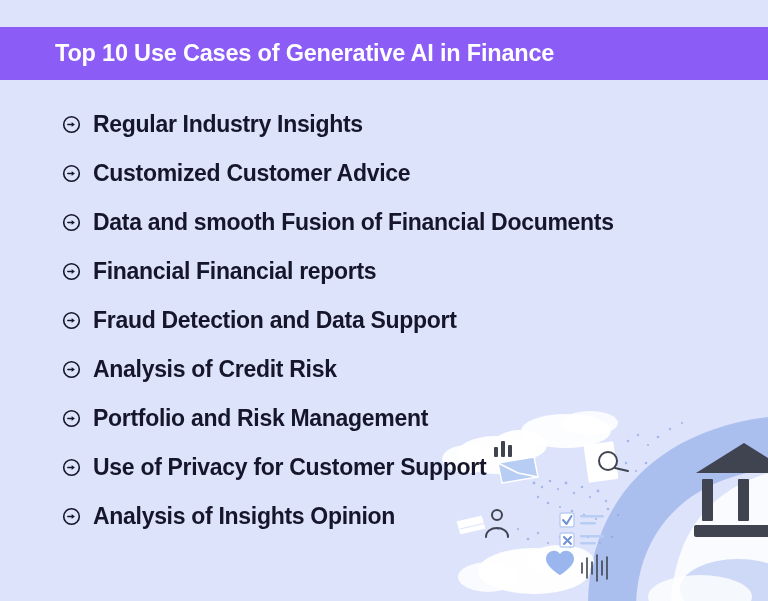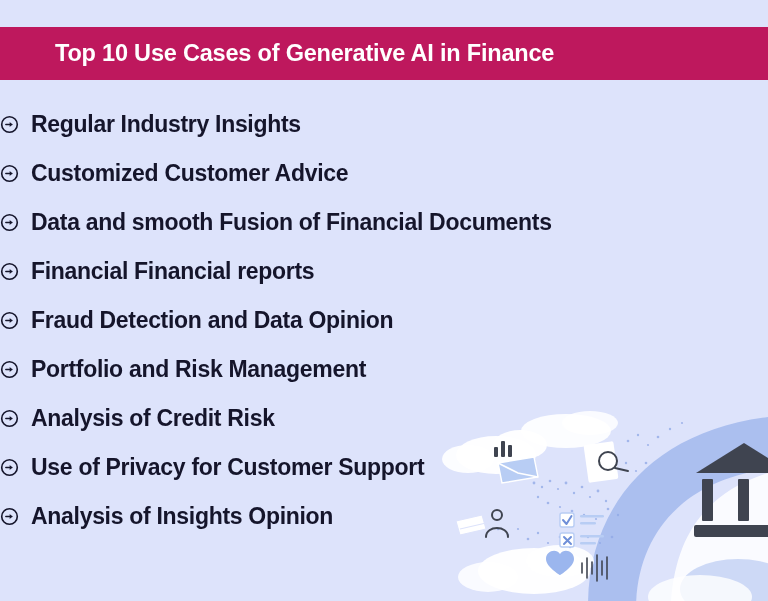--- a/index.html
+++ b/index.html
@@ -37,21 +37,21 @@
   }
   #illustration svg { display:block; width:100%; height:100%; }
 
   
   #title-bar {
     position:absolute;
     top:27px;
     left:0;
     width:768px;
     height:53px;
-    background:#be185d;
+    background:#8b5cf6;
     display:flex;
     align-items:center;
     z-index:3;
   }
   #title-text {
     color:#ffffff;
     font-size:23.5px;
     font-weight:bold;
     letter-spacing:-0.2px;
     padding-left:55px;
@@ -64,20 +64,21 @@
     top:100px;
     left:0;
     width:768px;
     list-style:none;
     z-index:2;
   }
   .use-case-item {
     display:flex;
     align-items:center;
     height:49px;
+    padding-left:62px;
   }
   .bullet-icon {
     flex:0 0 auto;
     width:19px;
     height:19px;
     margin-right:12px;
     display:block;
   }
   .bullet-icon svg { display:block; width:19px; height:19px; }
   .use-case-label {
@@ -275,21 +276,32 @@
     </li>
 
     <li class="use-case-item">
       <span class="bullet-icon">
         <svg viewBox="0 0 20 20" xmlns="http://www.w3.org/2000/svg" aria-hidden="true">
           <circle cx="10" cy="10" r="8.2" fill="none" stroke="#15152b" stroke-width="1.7"></circle>
           <path d="M6.2 10 H12.4" stroke="#15152b" stroke-width="1.7" stroke-linecap="round"></path>
           <path d="M10.2 7.4 L13 10 L10.2 12.6 Z" fill="#15152b"></path>
         </svg>
       </span>
-      <span class="use-case-label">Fraud Detection and Data Opinion</span>
+      <span class="use-case-label">Fraud Detection and Data Support</span>
+    </li>
+
+    <li class="use-case-item">
+      <span class="bullet-icon">
+        <svg viewBox="0 0 20 20" xmlns="http://www.w3.org/2000/svg" aria-hidden="true">
+          <circle cx="10" cy="10" r="8.2" fill="none" stroke="#15152b" stroke-width="1.7"></circle>
+          <path d="M6.2 10 H12.4" stroke="#15152b" stroke-width="1.7" stroke-linecap="round"></path>
+          <path d="M10.2 7.4 L13 10 L10.2 12.6 Z" fill="#15152b"></path>
+        </svg>
+      </span>
+      <span class="use-case-label">Analysis of Credit Risk</span>
     </li>
 
     <li class="use-case-item">
       <span class="bullet-icon">
         <svg viewBox="0 0 20 20" xmlns="http://www.w3.org/2000/svg" aria-hidden="true">
           <circle cx="10" cy="10" r="8.2" fill="none" stroke="#15152b" stroke-width="1.7"></circle>
           <path d="M6.2 10 H12.4" stroke="#15152b" stroke-width="1.7" stroke-linecap="round"></path>
           <path d="M10.2 7.4 L13 10 L10.2 12.6 Z" fill="#15152b"></path>
         </svg>
       </span>
@@ -297,31 +309,20 @@
     </li>
 
     <li class="use-case-item">
       <span class="bullet-icon">
         <svg viewBox="0 0 20 20" xmlns="http://www.w3.org/2000/svg" aria-hidden="true">
           <circle cx="10" cy="10" r="8.2" fill="none" stroke="#15152b" stroke-width="1.7"></circle>
           <path d="M6.2 10 H12.4" stroke="#15152b" stroke-width="1.7" stroke-linecap="round"></path>
           <path d="M10.2 7.4 L13 10 L10.2 12.6 Z" fill="#15152b"></path>
         </svg>
       </span>
-      <span class="use-case-label">Analysis of Credit Risk</span>
-    </li>
-
-    <li class="use-case-item">
-      <span class="bullet-icon">
-        <svg viewBox="0 0 20 20" xmlns="http://www.w3.org/2000/svg" aria-hidden="true">
-          <circle cx="10" cy="10" r="8.2" fill="none" stroke="#15152b" stroke-width="1.7"></circle>
-          <path d="M6.2 10 H12.4" stroke="#15152b" stroke-width="1.7" stroke-linecap="round"></path>
-          <path d="M10.2 7.4 L13 10 L10.2 12.6 Z" fill="#15152b"></path>
-        </svg>
-      </span>
       <span class="use-case-label">Use of Privacy for Customer Support</span>
     </li>
 
     <li class="use-case-item">
       <span class="bullet-icon">
         <svg viewBox="0 0 20 20" xmlns="http://www.w3.org/2000/svg" aria-hidden="true">
           <circle cx="10" cy="10" r="8.2" fill="none" stroke="#15152b" stroke-width="1.7"></circle>
           <path d="M6.2 10 H12.4" stroke="#15152b" stroke-width="1.7" stroke-linecap="round"></path>
           <path d="M10.2 7.4 L13 10 L10.2 12.6 Z" fill="#15152b"></path>
         </svg>

